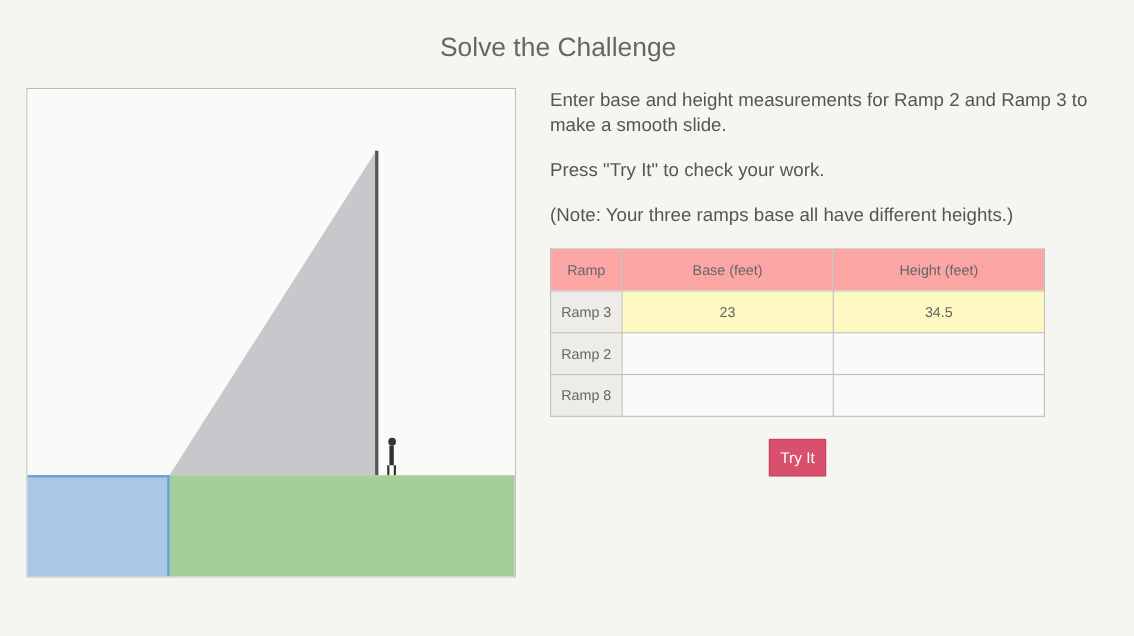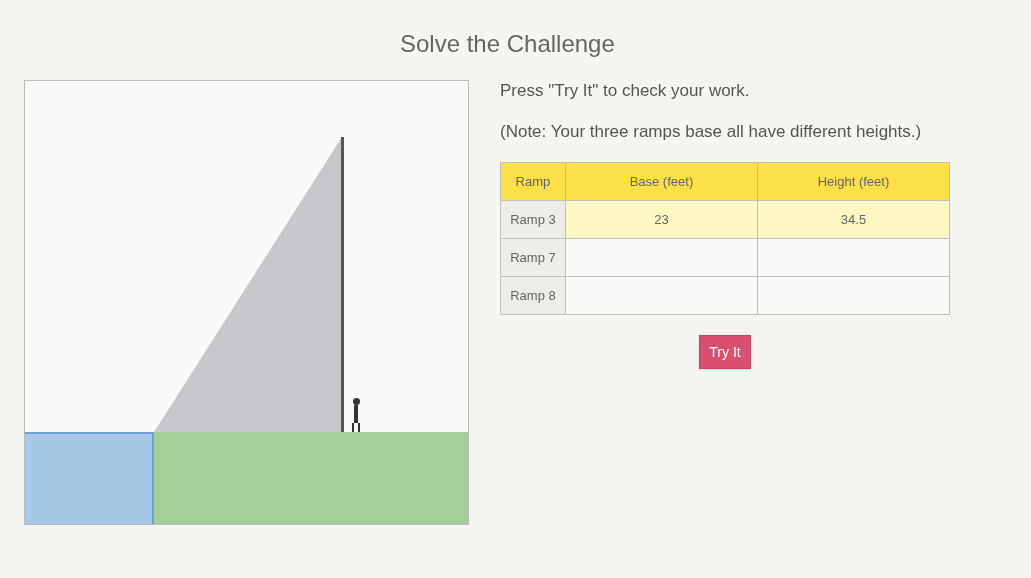--- a/index.html
+++ b/index.html
@@ -63,21 +63,21 @@
     font-size:17px; color:#555; line-height:1.35; margin-bottom:18px;
   }
   table {
     border-collapse: collapse; width: 450px; margin-top: 4px;
   }
   th, td {
     border:1px solid #bfbfbf; padding:11px 8px; text-align:center;
     font-size:13px; color:#666; font-weight:400;
     background:#f0efed;
   }
-  th { background:#fde047; font-weight:400; }
+  th { background:#fca5a5; font-weight:400; }
   td.label-cell { background:#edece9; }
   td.input-cell { background:#fbfaf8; padding:4px; }
   td.readonly { background:#fef9c3; }
   .cell-input {
     width:100%; height:28px; border:none; background:transparent;
     text-align:center; font-size:13px; color:#555; outline:none;
     font-family:inherit;
   }
   .try-btn {
     display:block; margin:20px auto 0 auto;
@@ -103,40 +103,41 @@
         <div></div>
         <div></div>
       </div>
   </div>
   <div class="ground-green"></div>
   <div class="pool"></div>
 </div>
 
 <div class="right-col">
   <div class="instructions">
+    <p>Enter base and height measurements for Ramp 2 and Ramp 3 to make a smooth slide.</p>
     <p>Press "Try It" to check your work.</p>
     <p>(Note: Your three ramps base all have different heights.)</p>
   </div>
 
   <table>
     <thead>
       <tr>
         <th>Ramp</th>
         <th>Base (feet)</th>
         <th>Height (feet)</th>
       </tr>
     </thead>
     <tbody>
       <tr>
         <td class="label-cell">Ramp 3</td>
         <td class="readonly">23</td>
         <td class="readonly">34.5</td>
       </tr>
       <tr>
-        <td class="label-cell">Ramp 7</td>
+        <td class="label-cell">Ramp 2</td>
         <td class="input-cell"><input class="cell-input" type="text" value="" style=""></td>
         <td class="input-cell"><input class="cell-input" type="text" value="" style=""></td>
       </tr>
       <tr>
         <td class="label-cell">Ramp 8</td>
         <td class="input-cell"><input class="cell-input" type="text" value="" style=""></td>
         <td class="input-cell"><input class="cell-input" type="text" value="" style=""></td>
       </tr>
     </tbody>
   </table>

